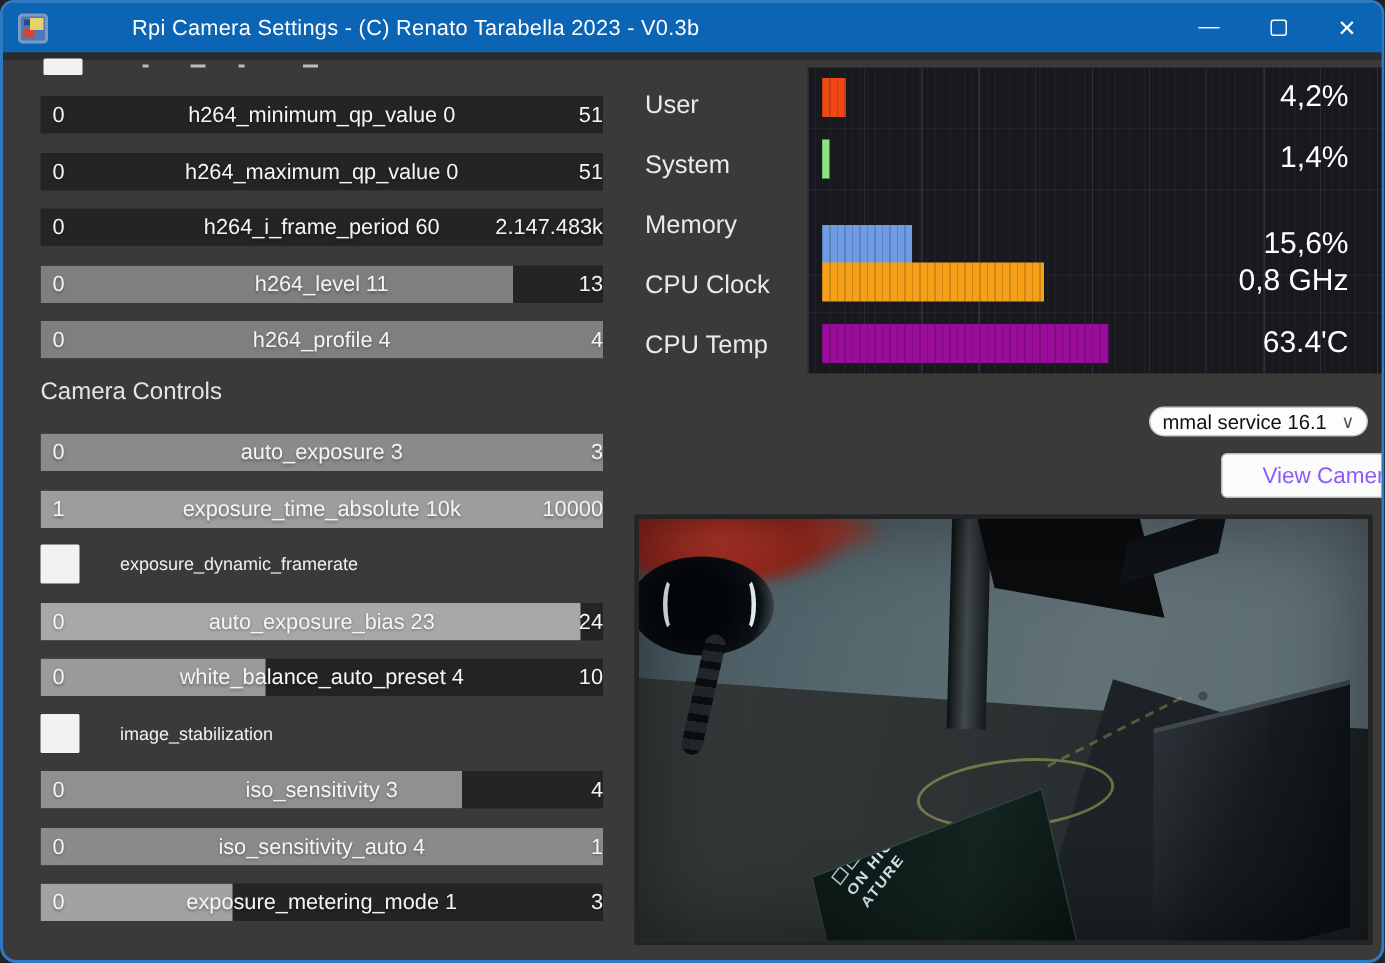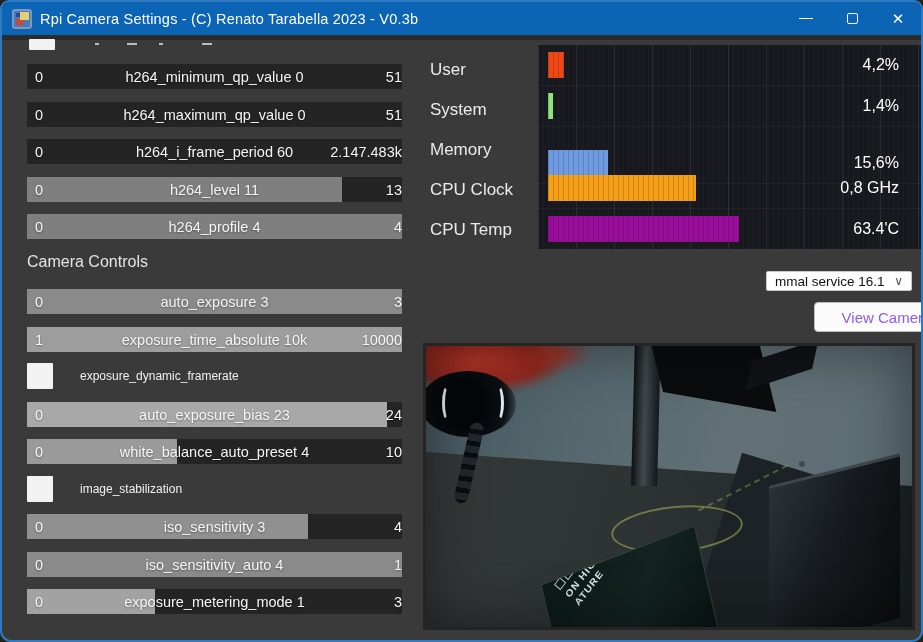--- a/index.html
+++ b/index.html
@@ -12,21 +12,21 @@
   
   .titlebar {
     position:absolute; left:0; top:0; width:100%; height:33px;
     background:#0b64b4; display:flex; align-items:center; color:#fff;
   }
   .appicon { width:20px; height:20px; margin:0 8px 0 10px; position:relative;
     background:#4a7ab8; border:2px solid #7e99c0; border-radius:3px; }
   .appicon .sq-red { position:absolute; left:2px; bottom:2px; width:7px; height:6px; background:#d4452c; }
   .appicon .sq-yellow { position:absolute; right:1px; top:1px; width:9px; height:8px; background:#e8d06a; }
   .appicon .sq-blue { position:absolute; left:2px; top:2px; width:5px; height:4px; background:#274a8c; }
-  .title-text { font-size:14.5px; letter-spacing:.2px; }
+  .title-text { font-size:14.5px; letter-spacing:.2px;margin-left:48px; }
   .win-btns { margin-left:auto; display:flex; height:100%; }
   .win-btn { width:46px; height:100%; display:flex; align-items:center; justify-content:center; color:#fff; }
   .min-glyph { font-size:14px; margin-top:-4px; }
   .max-box { width:11px; height:11px; border:1.5px solid #fff; border-radius:2px; }
   .close-glyph { font-size:15px; }
   .under-strip { position:absolute; left:0; top:33px; width:100%; height:5px; background:#2b2b2b; }
 
   
   .trackbar-partial { position:absolute; left:25px; top:37px; width:375px; height:12px; }
   .tb-thumb { position:absolute; left:2px; top:0; width:26px; height:11px; background:#f2f2f2; border-radius:1px; }
@@ -56,26 +56,26 @@
     background-image:
       repeating-linear-gradient(90deg, rgba(255,255,255,0.025) 0 1px, transparent 1px 5px),
       repeating-linear-gradient(90deg, #2a2a33 0 1px, transparent 1px 38px);
     overflow:hidden;
   }
   .chart-row { position:absolute; left:0; width:100%; height:41px; border-bottom:1px solid rgba(255,255,255,.045); }
   .bar {
     position:absolute; left:10px; top:7px; height:26px;
     background-image:repeating-linear-gradient(90deg, rgba(0,0,0,.16) 0 1px, transparent 1px 5px);
   }
-  .bar-val { position:absolute; right:24px; top:50%; transform:translateY(-50%); color:#fff; font-size:16px; }
+  .bar-val { position:absolute; right:24px; top:50%; transform:translateY(-50%); color:#fff; font-size:20px; }
 
   
   .svc-select {
     position:absolute; left:764px; top:269px; width:146px; height:20px;
-    background:#fdfdfd; border:1px solid #c8c8c8; border-radius:2px;
+    background:#fdfdfd; border:1px solid #c8c8c8; border-radius:12px;
     display:flex; align-items:center; color:#111; font-size:13.5px;
   }
   .svc-select .txt { margin-left:8px; }
   .svc-select .chev { margin-left:auto; margin-right:8px; color:#555; font-size:12px; }
   .view-btn {
     position:absolute; left:812px; top:300px; width:145px; height:30px;
     background:#fbfbfb; border:1px solid #bbb; border-radius:4px;
     display:flex; align-items:center; justify-content:center; color:#8b5cf6; font-size:15px;
   }
 

